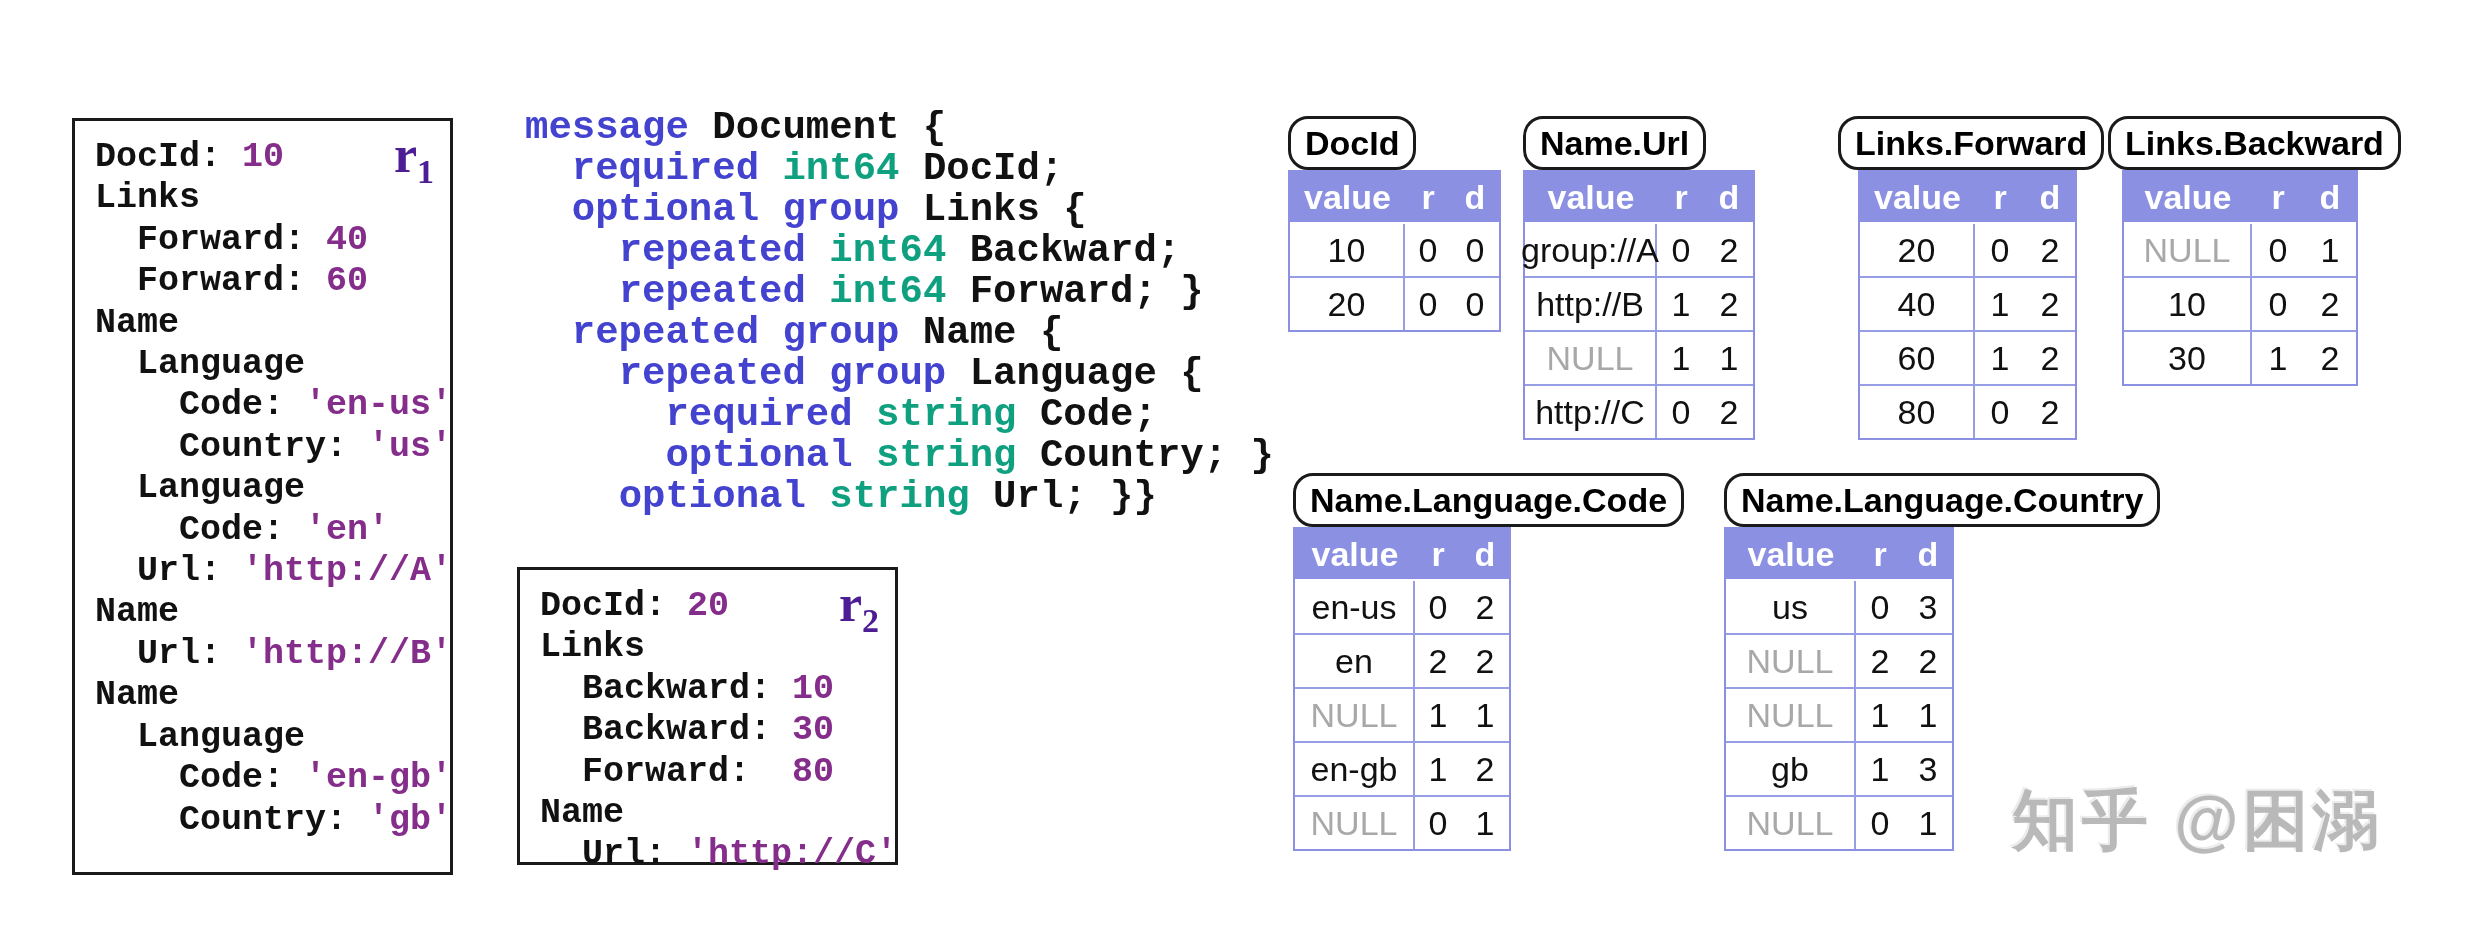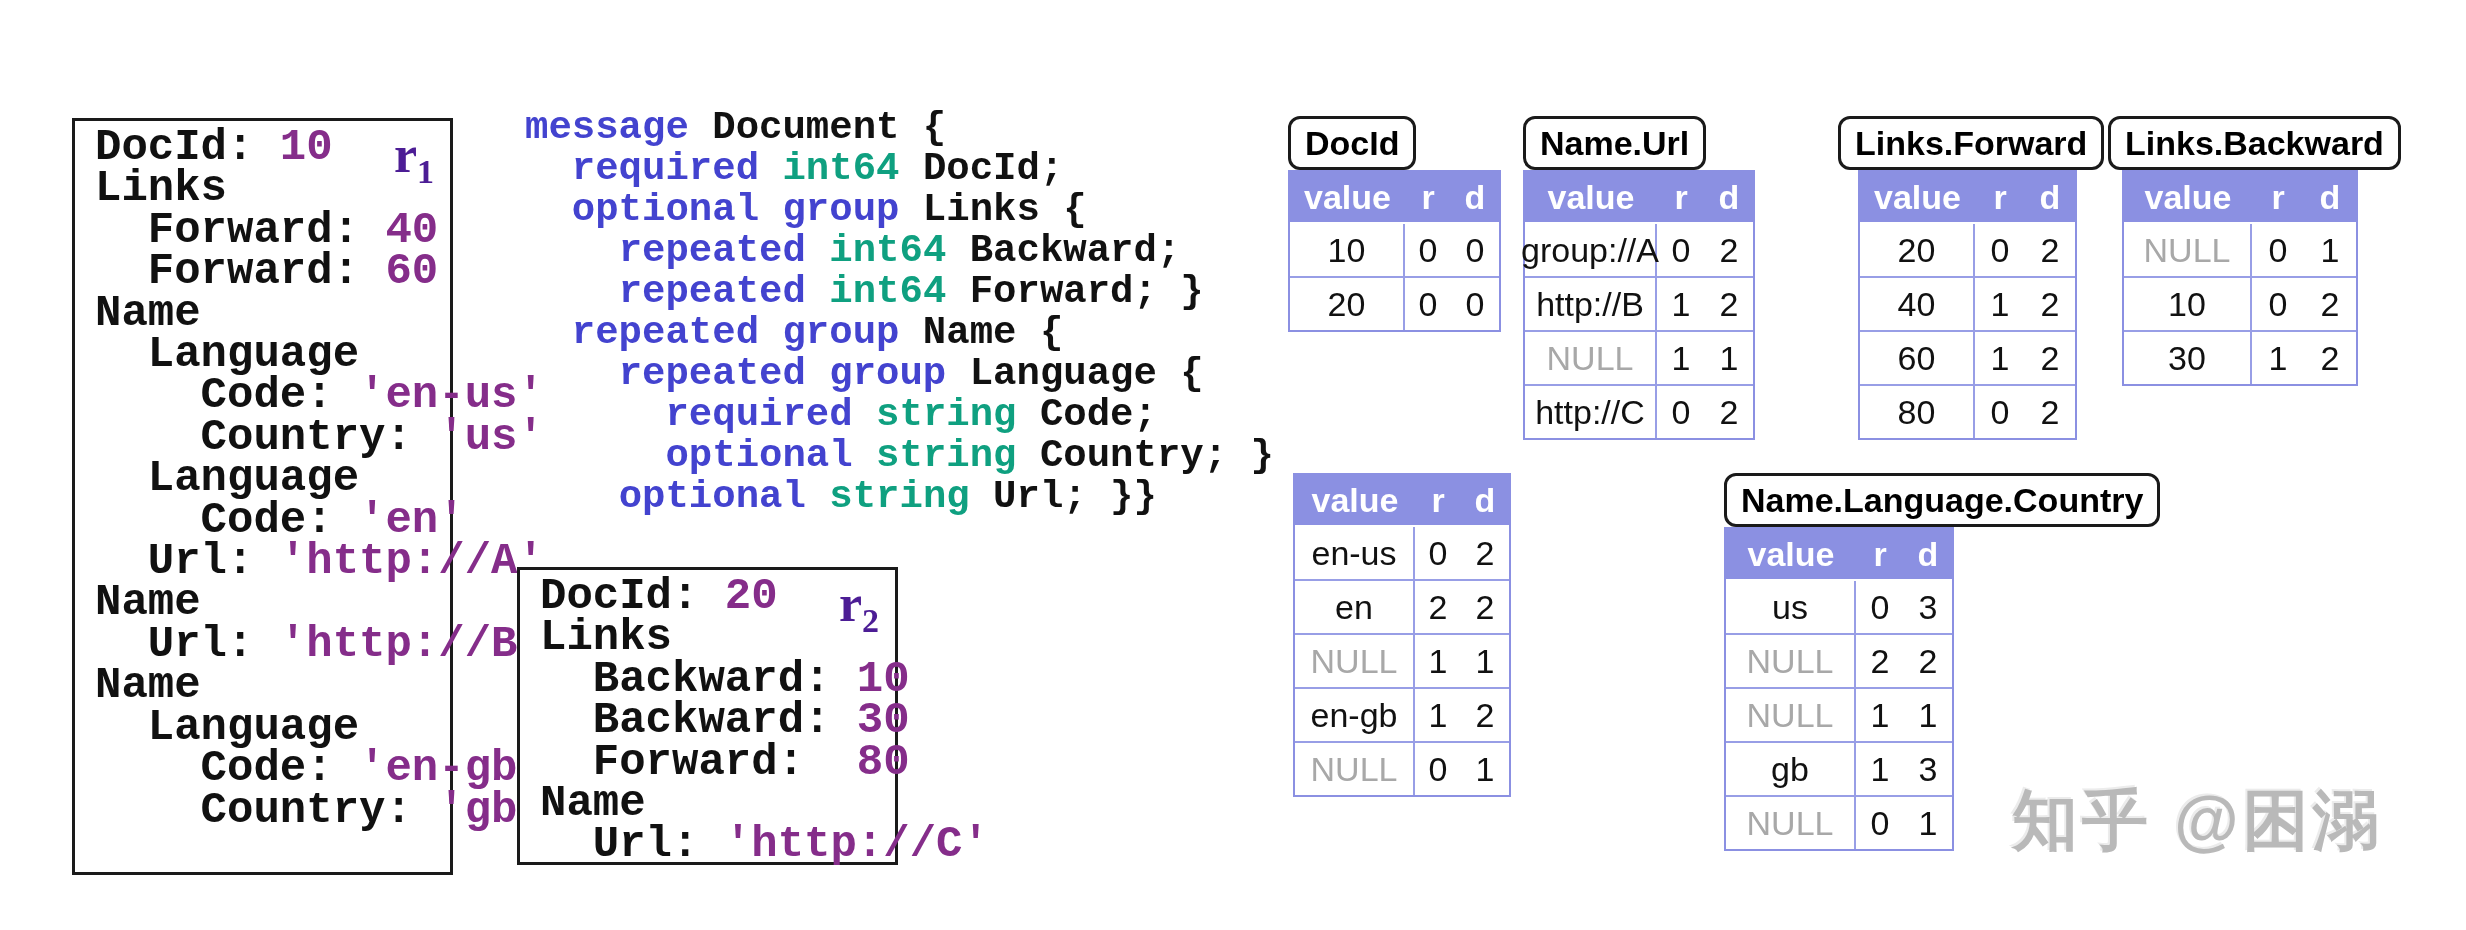--- a/index.html
+++ b/index.html
@@ -1,32 +1,32 @@
 <!DOCTYPE html>
 <html><head>
 <meta charset="utf-8">
 <style>
   html,body{margin:0;padding:0;background:#fff;}
   #canvas{position:relative;width:2466px;height:930px;background:#fff;overflow:hidden;}
   .recbox{position:absolute;border:3px solid #1a1a1a;background:#fff;box-sizing:border-box;}
-  .reclines{padding:6px 0 0 20px;font-family:"Liberation Mono",monospace;font-weight:bold;
-            font-size:44px;line-height:41.4px;color:#111;}
+  .reclines{padding:16px 0 0 20px;font-family:"Liberation Mono",monospace;font-weight:bold;
+            font-size:35px;line-height:41.4px;color:#111;}
   .reclines div{white-space:pre;}
   .schema{position:absolute;font-family:"Liberation Mono",monospace;font-weight:bold;
           font-size:39px;line-height:41px;color:#111;}
   .schema div{white-space:pre;}
   span.v{color:#852d8a;}
   span.kw{color:#4343cf;}
   span.ty{color:#0fa080;}
   span.n{color:#111;}
   .rlabel{position:absolute;top:8px;right:16px;font-family:"Liberation Serif",serif;
           font-weight:bold;font-size:52px;line-height:52px;color:#4c1d95;}
   .rlabel sub{font-size:34px;line-height:0;}
   .tblwrap{position:absolute;}
-  .ttl{height:54px;border:3px solid #1a1a1a;border-radius:12px;background:#fff;
+  .ttl{height:54px;border:3px solid #1a1a1a;border-radius:20px;background:#fff;
        display:inline-flex;align-items:center;justify-content:center;
        font-family:"Liberation Sans",sans-serif;font-weight:bold;font-size:34px;color:#000;
        padding:0 14px;white-space:nowrap;margin-left:var(--tdx,0px);box-sizing:border-box;
        position:relative;z-index:2;}
   .grid{border:2px solid #8b90e2;background:#fff;position:relative;z-index:1;
         display:block;width:-moz-fit-content;width:fit-content;}
   .hdr{display:flex;background:#8b90e2;color:#fff;
        font-family:"Liberation Sans",sans-serif;font-weight:bold;font-size:34px;
        height:52px;border-bottom:2px solid #fff;box-sizing:border-box;}
   .brow{display:flex;height:52px;font-family:"Liberation Sans",sans-serif;font-size:34px;color:#111;}
@@ -180,21 +180,21 @@
           <div class="cell cv">10</div>
           <div class="cell cr">0</div>
           <div class="cell cd">2</div>
         </div>
         <div class="brow">
           <div class="cell cv">30</div>
           <div class="cell cr">1</div>
           <div class="cell cd">2</div>
         </div>
       </div></div>
-  <div class="tblwrap" style="left:1293px;top:473px;--wv:120px;--wr:46px;--wd:48px"><div class="grid">
+  <div class="tblwrap" style="left:1293px;top:473px;--wv:120px;--wr:46px;--wd:48px"><div class="ttl">Name.Language.Code</div><div class="grid">
         <div class="hdr">
           <div class="cell cv">value</div>
           <div class="cell cr">r</div>
           <div class="cell cd">d</div>
         </div>
         <div class="brow">
           <div class="cell cv">en-us</div>
           <div class="cell cr">0</div>
           <div class="cell cd">2</div>
         </div>

